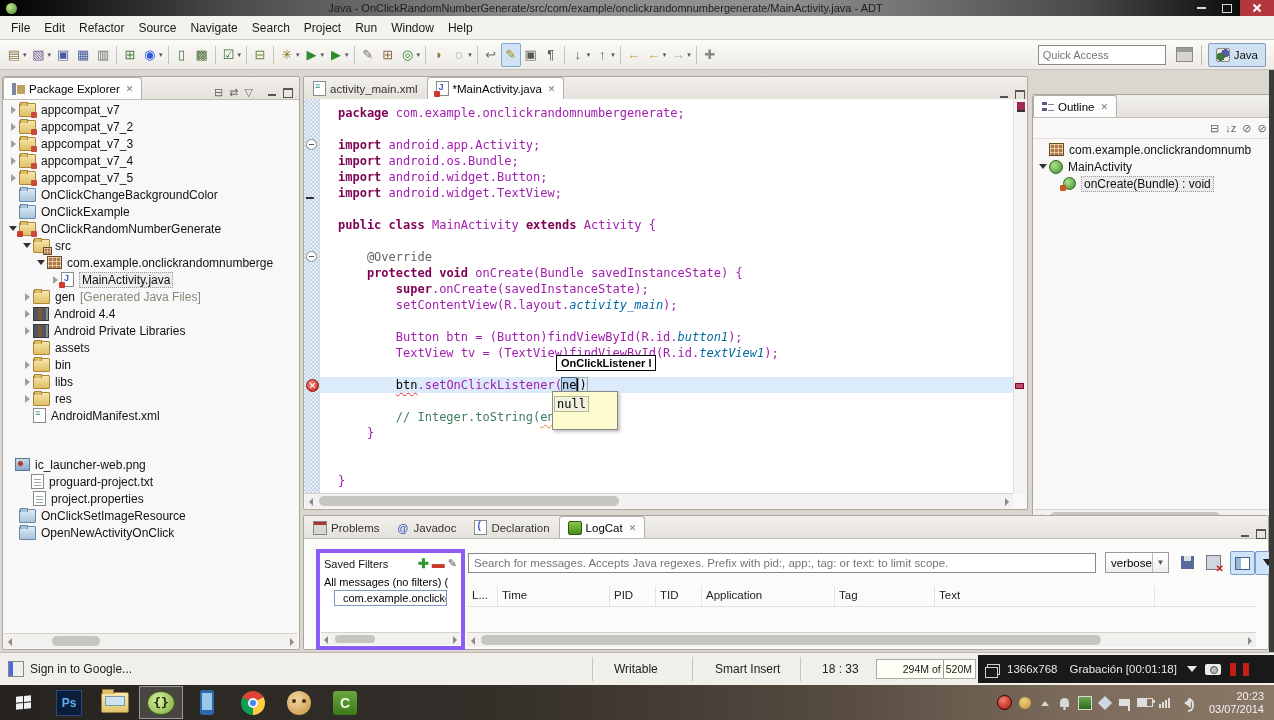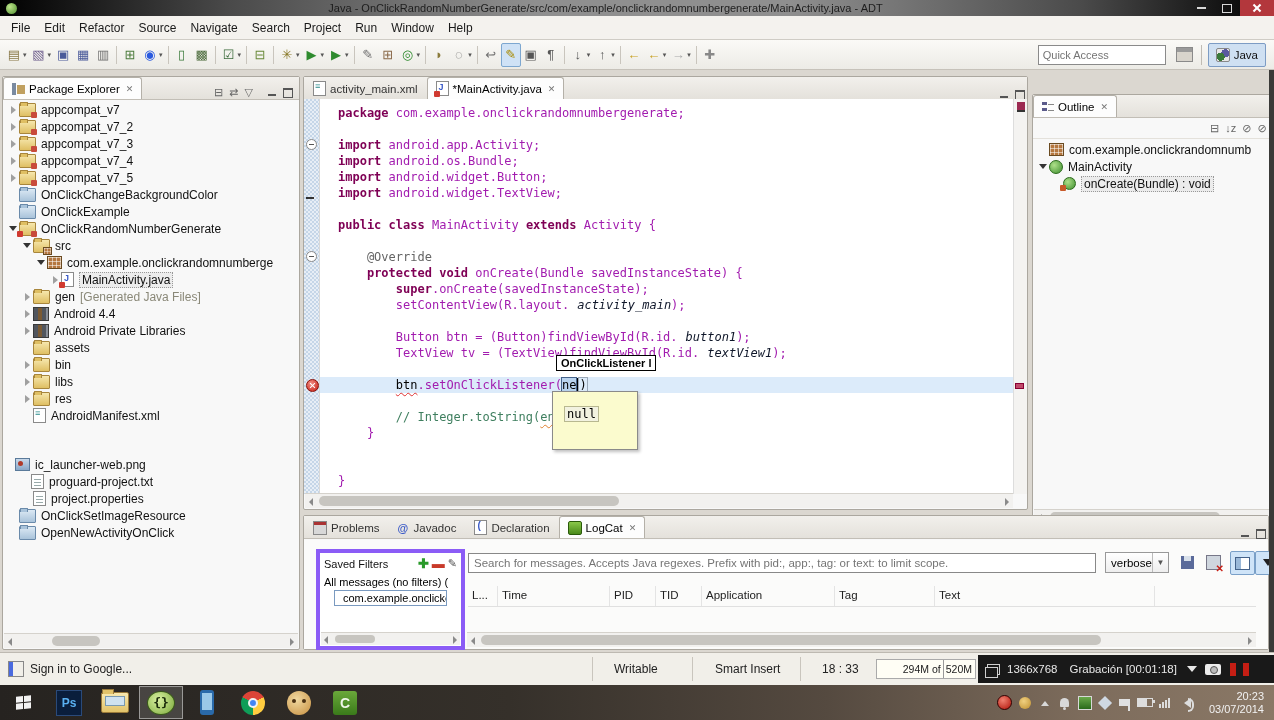--- a/index.html
+++ b/index.html
@@ -139,42 +139,42 @@
     background-color:#e7eef6;background-image:
      linear-gradient(45deg,#c5d6e8 25%,transparent 25%,transparent 75%,#c5d6e8 75%),
      linear-gradient(45deg,#c5d6e8 25%,transparent 25%,transparent 75%,#c5d6e8 75%);
     background-size:4px 4px;background-position:0 0,2px 2px;}
   #code{position:absolute;left:16px;top:0;right:13px;bottom:0;padding:6px 0 0 18px;
     font-family:"DejaVu Sans Mono",monospace;font-size:12px;line-height:16px;}
   .code-line{height:16px;white-space:pre;position:relative;}
   .code-line.current{background:#dcebfa;margin-left:-18px;padding-left:18px;}
   .cs-k{color:#7f0055;font-weight:bold;}
   .cs-p{color:#a21caf;}
-  .cs-f{color:#0f172a;font-style:italic;margin-left:8px;}
+  .cs-f{color:#0369a1;font-style:italic;}
   .cs-c{color:#3f7f5f;}
   .cs-a{color:#646464;}
   .cs-e{color:#000;text-decoration:underline wavy #e03030 1px;text-underline-offset:3px;}
   .cs-ce{color:#3f7f5f;text-decoration:underline wavy #e08030 1px;text-underline-offset:3px;}
   .cs-sel{background:#b9d3ee;outline:1px solid #44628a;}
   .cs-cur{display:inline-block;width:2px;height:13px;background:#000;vertical-align:-2px;margin-left:1px;}
   .cs-br{outline:1px solid #9aa8b8;}
   .gmark{position:absolute;left:2px;}
   .gm-fold{width:9px;height:9px;border:1px solid #8a8a8a;border-radius:50%;background:#fff;}
   .gm-fold::after{content:"";position:absolute;left:2px;top:4px;width:5px;height:1px;background:#555;}
   .gm-stub{width:8px;height:2px;background:#333;}
   .gm-err{width:11px;height:11px;border-radius:50%;background:radial-gradient(circle at 35% 30%,#f08a80,#c81e14);border:1px solid #8a1008;}
   .gm-err::before,.gm-err::after{content:"";position:absolute;left:2px;top:5px;width:7px;height:1px;background:#fff;}
   .gm-err::before{transform:rotate(45deg);} .gm-err::after{transform:rotate(-45deg);}
   #ovr{position:absolute;right:0;top:0;width:13px;bottom:0;background:#f4f3f1;border-left:1px solid #ddd;}
   #ovr .sq{position:absolute;right:2px;top:3px;width:8px;height:8px;background:#9c2a52;border-bottom:2px solid #333;}
   #ovr .mk{position:absolute;right:3px;width:7px;height:4px;background:#c04a6a;border:1px solid #803;}
   #param-tip{position:absolute;background:#fff;border:1px solid #000;font:bold 11px "Liberation Sans",sans-serif;
     padding:1px 4px;white-space:nowrap;z-index:5;}
   #assist{position:absolute;width:60px;height:33px;background:#fbfbce;border:1px solid #8a8a8a;z-index:4;
-    box-shadow:2px 2px 3px rgba(0,0,0,.25);padding:12px;}
+    box-shadow:2px 2px 3px rgba(0,0,0,.25);padding:2px;}
   #assist .it{display:inline-block;font:12px "DejaVu Sans Mono",monospace;background:#f2f2e0;outline:1px solid #b8b890;padding:0 2px;}
 
   
   #sf-box{position:absolute;left:12px;top:9px;width:141px;height:93px;background:#fff;border:4px solid #8b5cf6;font-size:11px;}
   #sf-head{display:flex;align-items:center;padding:3px 4px;}
   #sf-title{margin-right:auto;color:#111;}
   .sf-plus{color:#2a9a2a;font-weight:bold;font-size:13px;margin-left:3px;}
   .sf-minus{color:#c83a2a;font-weight:bold;font-size:13px;margin-left:3px;}
   .sf-edit{color:#555;font-size:11px;margin-left:3px;}
   #sf-item1{padding:2px 4px 0;white-space:nowrap;overflow:hidden;}

